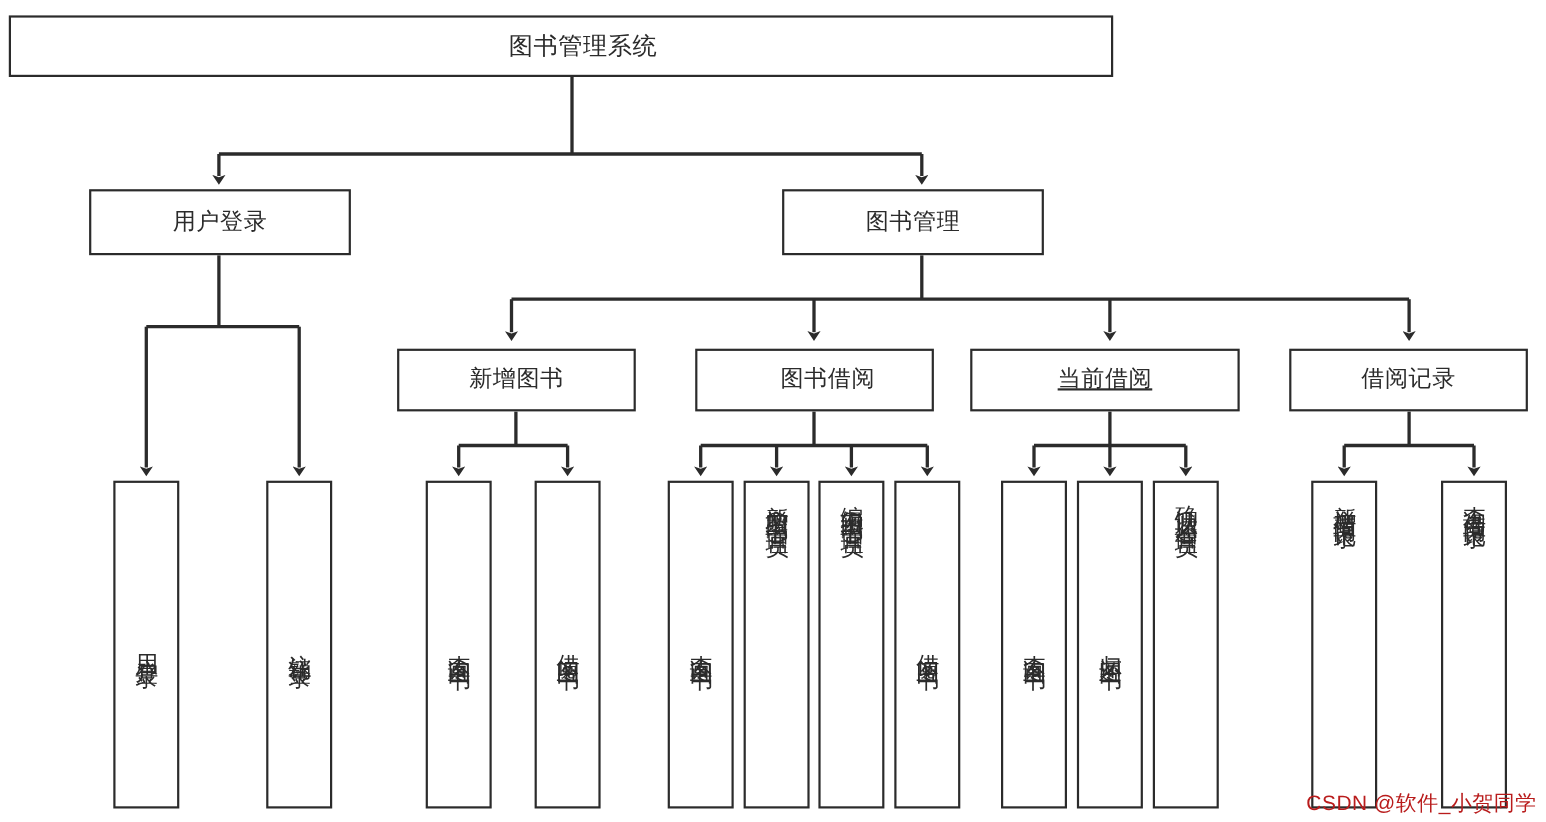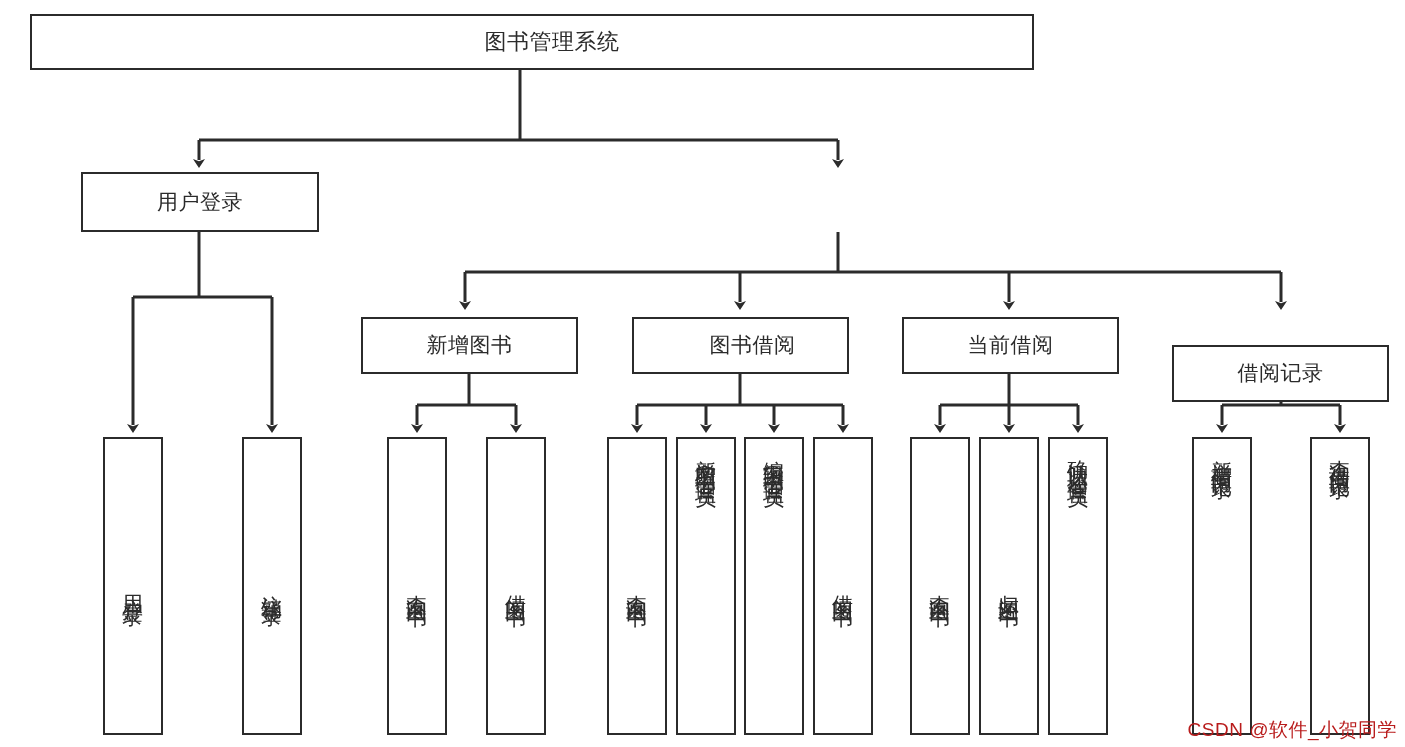--- a/index.html
+++ b/index.html
@@ -133,42 +133,45 @@
       <path d="M 1009 405 L 1009 425" marker-end="url(#arrow)"></path>
       <path d="M 1078 405 L 1078 425" marker-end="url(#arrow)"></path>
 
       <path d="M 1281 374 L 1281 405"></path>
       <path d="M 1222 405 L 1340 405"></path>
       <path d="M 1222 405 L 1222 425" marker-end="url(#arrow)"></path>
       <path d="M 1340 405 L 1340 425" marker-end="url(#arrow)"></path>
     </g>
   </svg>
 
-  <div class="node horiz root" style="left:30px; top:14px; width:1004px; height:56px;padding-left:40px;">
+  <div class="node horiz root" style="left:8px; top:14px; width:1004px; height:56px;padding-left:40px;">
     <span class="label">图书管理系统</span>
   </div>
 
   <div class="node horiz" style="left:81px; top:172px; width:238px; height:60px;">
     <span class="label">用户登录</span>
   </div>
 
+  <div class="node horiz" style="left:711px; top:172px; width:238px; height:60px;">
+    <span class="label">图书管理</span>
+  </div>
 
   <div class="node horiz" style="left:361px; top:317px; width:217px; height:57px;">
     <span class="label">新增图书</span>
   </div>
 
   <div class="node horiz" style="left:632px; top:317px; width:217px; height:57px;padding-left:24px;">
     <span class="label">图书借阅</span>
   </div>
 
-  <div class="node horiz" style="left:902px; top:317px; width:217px; height:57px;">
+  <div class="node horiz" style="left:882px; top:317px; width:245px; height:57px;text-decoration:underline;">
     <span class="label">当前借阅</span>
   </div>
 
-  <div class="node horiz" style="left:1172px; top:317px; width:217px; height:57px;margin-top:28px;">
+  <div class="node horiz" style="left:1172px; top:317px; width:217px; height:57px;">
     <span class="label">借阅记录</span>
   </div>
 
   <div class="node vert short-text" style="left:103px; top:437px; width:60px; height:298px;">
     <span class="label">用户登录</span>
   </div>
 
   <div class="node vert short-text" style="left:242px; top:437px; width:60px; height:298px;">
     <span class="label">注销登录</span>
   </div>

